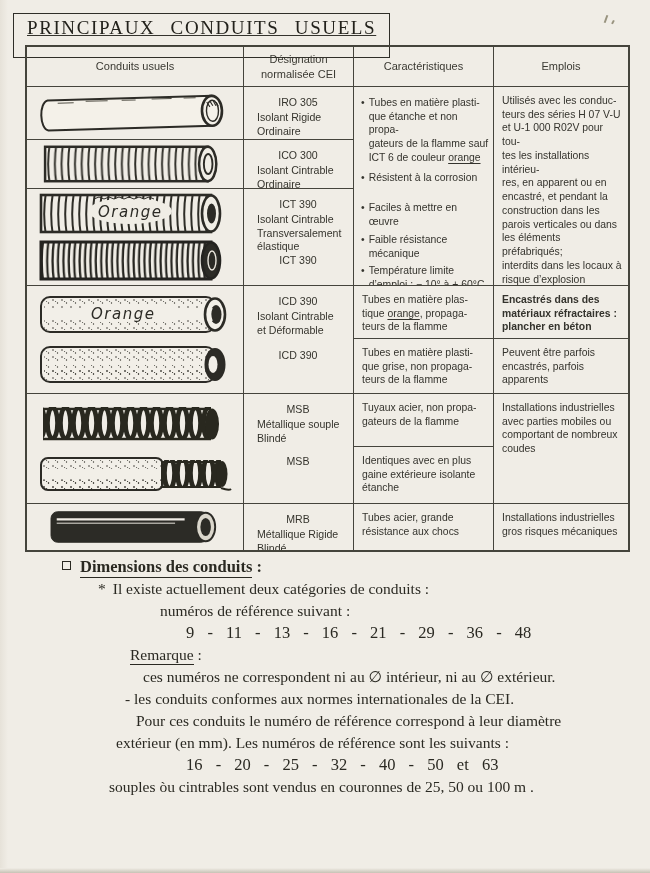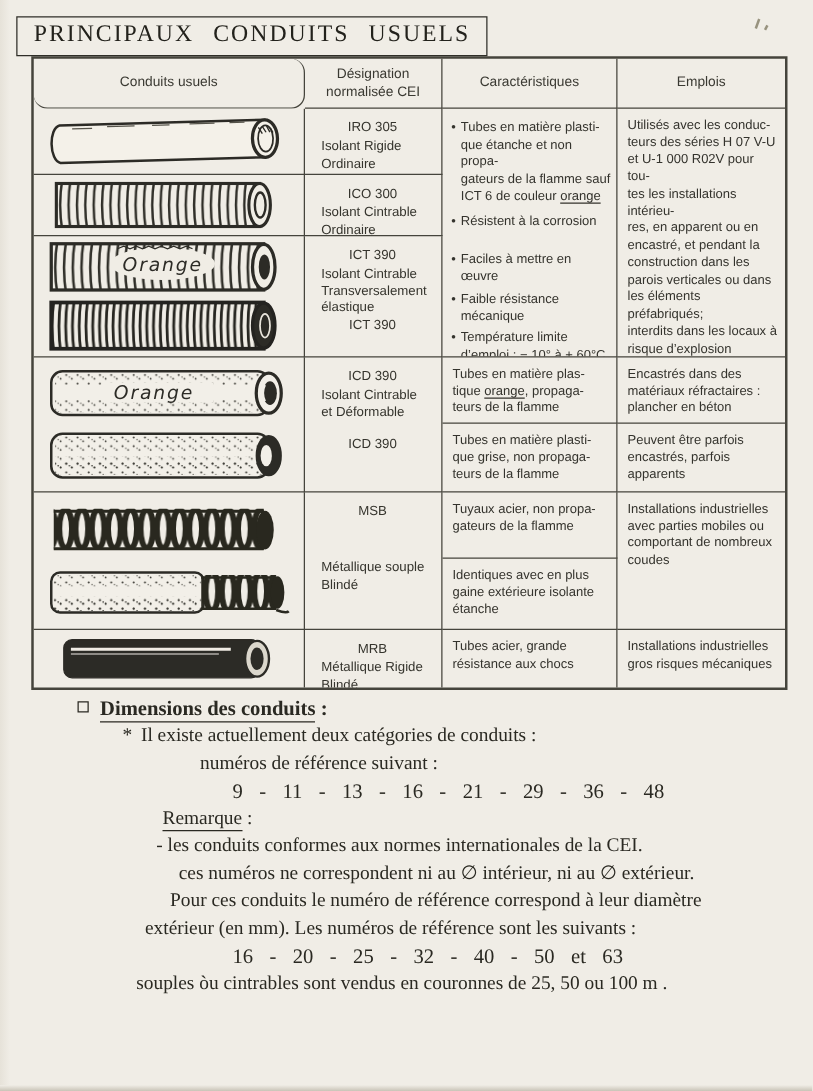--- a/index.html
+++ b/index.html
@@ -8,21 +8,21 @@
   .page{position:absolute;inset:0;background:
         linear-gradient(90deg,#e6e2d9 0,#f0ede6 8px),#f0ede6;}
   .scan-edge-bottom{position:absolute;left:0;right:0;bottom:0;height:5px;
         background:linear-gradient(#f0ede6,#c7c2b5);}
   .mark{position:absolute;background:#98937f;}
   .m1{left:605px;top:15px;width:2px;height:8px;transform:rotate(20deg);}
   .m2{left:612px;top:20px;width:1.5px;height:4px;transform:rotate(28deg);}
 
   
   .title-box{position:absolute;left:13px;top:13px;border:1.6px solid #2f2e28;
-        padding:3px 13px 5px 13px;background:transparent;}
+        padding:3px 13px 18px 13px;background:transparent;text-decoration:underline;}
   .title-box h1{margin:0;font-family:"Liberation Serif",serif;font-weight:normal;
         font-size:19px;letter-spacing:1.6px;word-spacing:9px;color:#23221c;white-space:nowrap;}
 
   
   .tbl{position:absolute;left:25px;top:45px;display:grid;
        grid-template-columns:217px 110px 140px 134px;
        grid-template-rows:40px 53px 49px 97px 53px 55px 53px 57px 46px;
        border:2px solid #45443c;}
   .c{border-right:1.5px solid #45443c;border-bottom:1.5px solid #45443c;
      overflow:hidden;box-sizing:border-box;}
@@ -43,29 +43,29 @@
   .txt{font-size:10.4px;line-height:1.32;padding:7px 5px 4px 8px;white-space:pre-line;}
   .charlist{font-size:10.4px;line-height:1.32;padding:9px 4px 4px 7px;}
   .bi{display:flex;gap:4px;margin-bottom:6px;}
   .bi .blt{flex:0 0 auto;}
   .bi .bt{white-space:pre-line;}
   .mb-lg{margin-bottom:17px;}
   .mb-sm{margin-bottom:4px;}
   .u{text-decoration:underline;text-underline-offset:2px;}
 
   
-  .a-h1{grid-area:1/1/2/2;border-radius:11px;} .a-h2{grid-area:1/2/2/3;} .a-h3{grid-area:1/3/2/4;} .a-h4{grid-area:1/4/2/5;}
+  .a-h1{grid-area:1/1/2/2;} .a-h2{grid-area:1/2/2/3;} .a-h3{grid-area:1/3/2/4;} .a-h4{grid-area:1/4/2/5;}
   .a-iro1{grid-area:2/1/3/2;} .a-iro2{grid-area:2/2/3/3;}
   .a-g1c{grid-area:2/3/5/4;} .a-g1e{grid-area:2/4/5/5;}
   .a-ico1{grid-area:3/1/4/2;} .a-ico2{grid-area:3/2/4/3;}
   .a-ict1{grid-area:4/1/5/2;} .a-ict2{grid-area:4/2/5/3;}
   .a-icd1{grid-area:5/1/7/2;} .a-icd2{grid-area:5/2/7/3;}
-  .a-icdc1{grid-area:5/3/6/4;} .a-icde1{grid-area:5/4/6/5;}
+  .a-icdc1{grid-area:5/3/6/4;} .a-icde1{grid-area:5/4/6/5;font-weight:bold;}
   .a-icdc2{grid-area:6/3/7/4;} .a-icde2{grid-area:6/4/7/5;}
-  .a-msb1{grid-area:7/1/9/2;} .a-msb2{grid-area:7/2/9/3;gap:30px;}
+  .a-msb1{grid-area:7/1/9/2;} .a-msb2{grid-area:7/2/9/3;}
   .a-msbc1{grid-area:7/3/8/4;} .a-msbe{grid-area:7/4/9/5;}
   .a-msbc2{grid-area:8/3/9/4;}
   .a-mrb1{grid-area:9/1/10/2;} .a-mrb2{grid-area:9/2/10/3;}
   .a-mrbc{grid-area:9/3/10/4;} .a-mrbe{grid-area:9/4/10/5;}
 
   
   .dims{position:absolute;left:0;top:556px;width:650px;
         font-family:"Liberation Serif",serif;font-size:15.5px;color:#2a2922;}
   .dims .ln{height:22px;line-height:22px;white-space:nowrap;}
   .h-ln{font-weight:bold;font-size:16.5px;padding-left:62px;}
@@ -303,22 +303,22 @@
   </div>
 
   <div class="dims">
     <div class="ln h-ln">
       <span class="sq"></span><span class="ul-h">Dimensions des conduits</span><span> :</span>
     </div>
     <div class="ln p-l1"><span class="star">*</span><span>Il existe actuellement deux catégories de conduits :</span></div>
     <div class="ln p-l3">numéros de référence suivant :</div>
     <div class="ln p-num">9 - 11 - 13 - 16 - 21 - 29 - 36 - 48</div>
     <div class="ln p-rem"><span class="ul-h">Remarque</span><span> :</span></div>
+    <div class="ln p-remt">ces numéros ne correspondent ni au ∅ intérieur, ni au ∅ extérieur.</div>
     <div class="ln p-l4">- les conduits conformes aux normes internationales de la CEI.</div>
-    <div class="ln p-remt">ces numéros ne correspondent ni au ∅ intérieur, ni au ∅ extérieur.</div>
     <div class="ln p-l5a">Pour ces conduits le numéro de référence correspond à leur diamètre</div>
     <div class="ln p-l5b">extérieur (en mm). Les numéros de référence sont les suivants :</div>
     <div class="ln p-num">16 - 20 - 25 - 32 - 40 - 50 et 63</div>
     <div class="ln p-l6b">souples òu cintrables sont vendus en couronnes de 25, 50 ou 100 m .</div>
   </div>
 
   <div class="scan-edge-bottom"></div>
 </div>
 
 </body></html>

